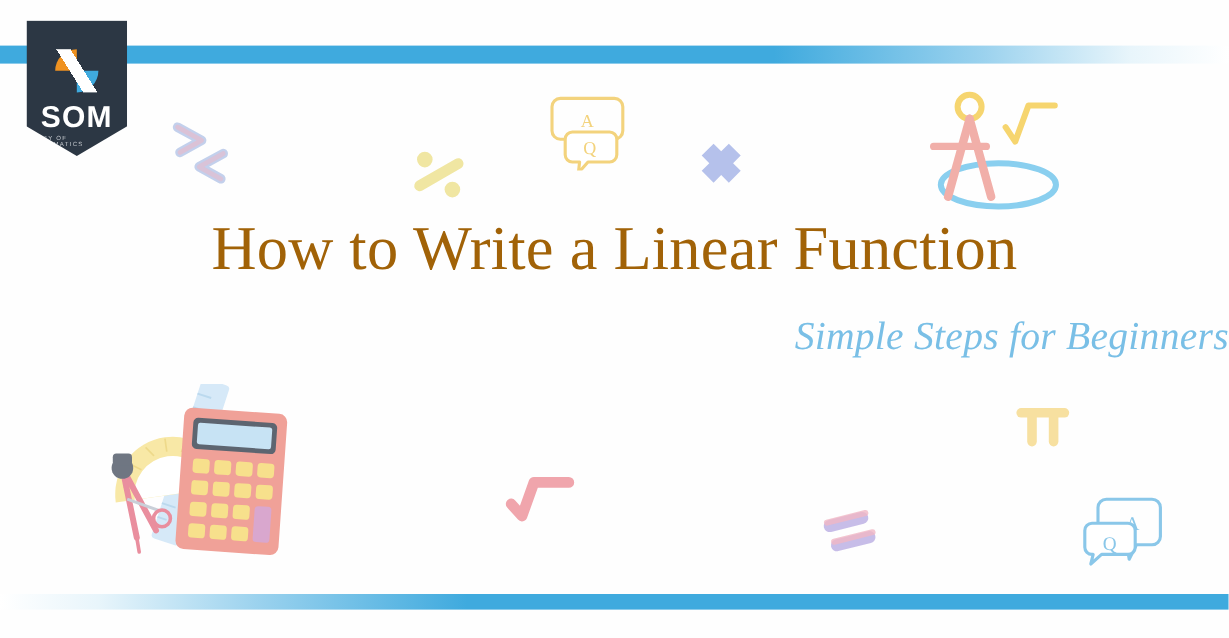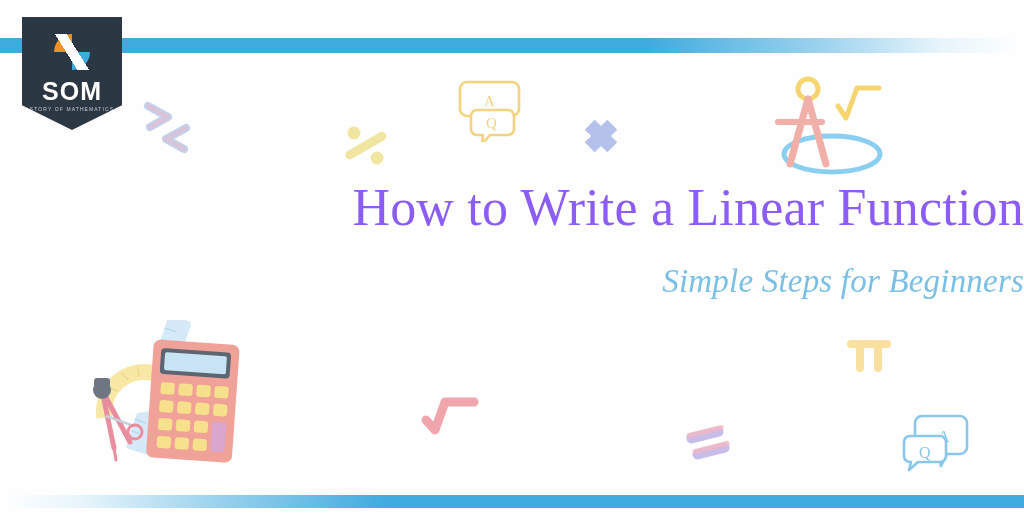--- a/index.html
+++ b/index.html
@@ -26,25 +26,25 @@
     background:linear-gradient(to right,#3FAADE 0%,#3FAADE 63%,#9BD2EE 80%,#E8F5FB 92%,#ffffff 100%);
   }
   .rule-bottom {
     top:495px; height:13px;
     background:linear-gradient(to right,#ffffff 0%,#E8F5FB 8%,#9BD2EE 21%,#3FAADE 38%,#3FAADE 100%);
   }
 
   
   .logo-badge {
     position:absolute; left:22px; top:17px;
-    width:100px; height:113px;
+    width:84px; height:113px;
     background:#2C3744;
     clip-path:polygon(0 0,100% 0,100% 78%,50% 100%,0 78%);
     z-index:6;
-    display:flex; flex-direction:column; align-items:center;
+    display:flex; flex-direction:column; align-items:center;justify-content:center;
   }
   .logo-mark {
     position:relative; margin-top:17px;
     width:36px; height:36px;
   }
   .logo-mark .q-or {
     position:absolute; left:0; top:0; width:18px; height:18px;
     background:#EF9221; border-radius:18px 0 0 0;
   }
   .logo-mark .q-bl {
@@ -64,24 +64,24 @@
   .logo-tag {
     margin-top:3px;
     font-family:"Liberation Sans", sans-serif;
     font-size:5px; letter-spacing:1.1px;
     color:#C9CDD2; line-height:1;
   }
 
   
   .title {
     position:absolute; left:0; top:178px; width:1024px;
-    text-align:right;
+    text-align:center;
     font-family:"Liberation Serif", serif;
     font-size:52px; font-weight:400;
-    color:#8b5cf6; letter-spacing:0.2px;
+    color:#a16207; letter-spacing:0.2px;
     z-index:5;
   }
   .subtitle {
     position:absolute; left:0; top:263px; width:1024px;
     text-align:right;
     font-family:"Liberation Serif", serif;
     font-style:italic;
     font-size:33px; font-weight:400;
     color:#79BFE6; letter-spacing:0.2px;
     z-index:5;

